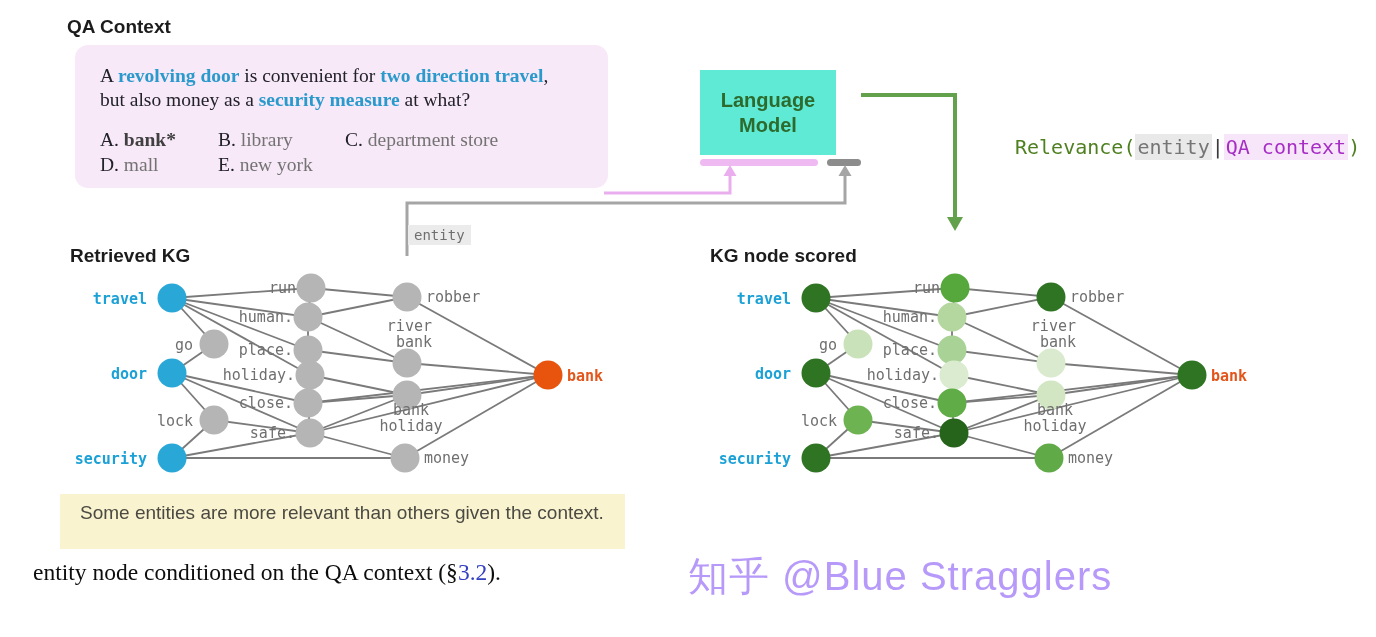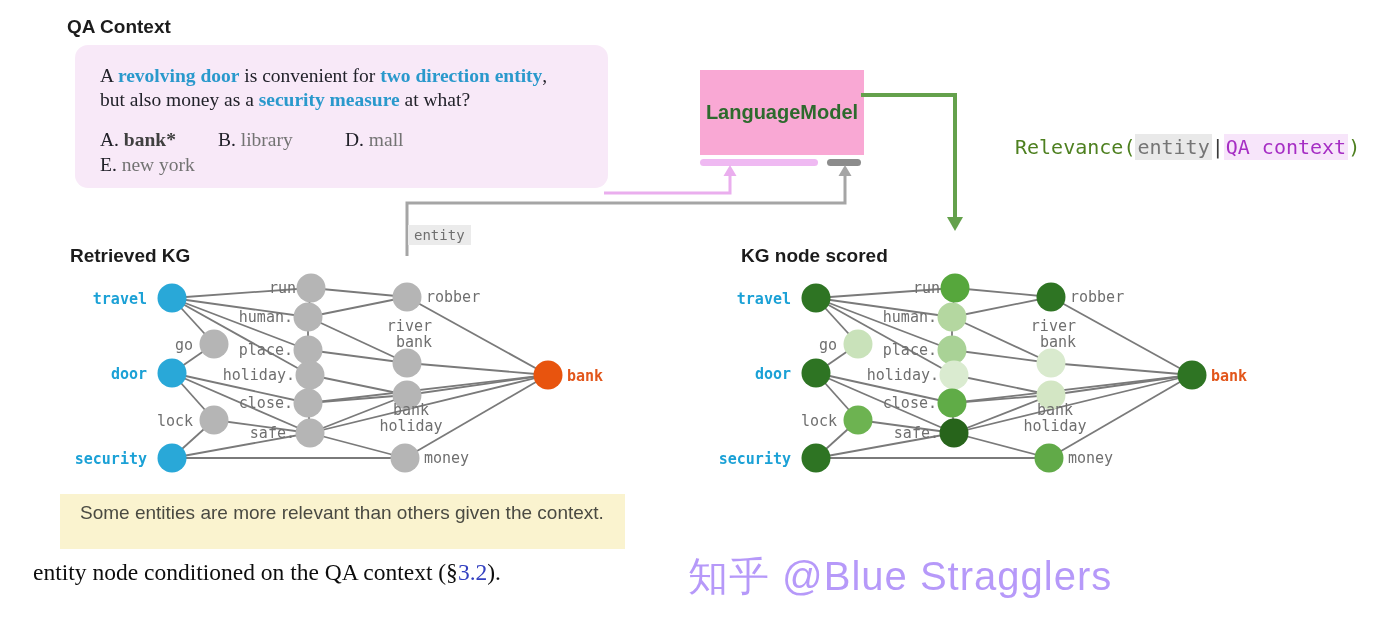--- a/index.html
+++ b/index.html
@@ -10,22 +10,22 @@
   
   #qa-box{left:75px;top:45px;width:533px;height:143px;background:#f8e9f8;border-radius:13px;}
   #qa-question{left:100px;top:64px;width:490px;font-family:"Liberation Serif",serif;
                font-size:19.5px;line-height:24px;color:#22222a;}
   .q-blue{color:#2a99cc;font-weight:bold;}
   #qa-answers{left:100px;top:128px;width:480px;display:grid;grid-template-columns:118px 127px auto;
               row-gap:1px;font-family:"Liberation Serif",serif;font-size:19.5px;line-height:24px;color:#22222a;}
   .ans-val{color:#737373;}
   .ans-val.bold{font-weight:bold;color:#404040;}
   
-  #lm-box{left:700px;top:70px;width:164px;height:85px;background:#f9a8d4;
-          display:flex;flex-direction:row;justify-content:center;align-items:center;}
+  #lm-box{left:700px;top:70px;width:136px;height:85px;background:#5eead4;
+          display:flex;flex-direction:column;justify-content:center;align-items:center;}
   #lm-box div{font-weight:bold;font-size:20px;line-height:25px;color:#2d6a2d;}
   .bar{position:absolute;height:7px;border-radius:4px;}
   #bar-pink{left:700px;top:159px;width:118px;background:#efb9f2;}
   #bar-gray{left:827px;top:159px;width:34px;background:#8c8c8c;}
   
   #formula{left:1015px;top:135px;font-family:"DejaVu Sans Mono",monospace;font-weight:normal;font-size:20px;
            white-space:nowrap;}
   .f-green{color:#4e8020;}
   .f-entity{color:#757575;background:#e9e9e9;padding:1px 2px;}
   .f-pipe{color:#3a3a3a;}
@@ -53,26 +53,27 @@
              white-space:nowrap;font-family:"Liberation Sans",sans-serif;}
 </style>
 </head>
 <body>
 
 <div id="stage">
 
   <div class="abs sec-title" style="left:67px;top:16px;">QA Context</div>
   <div class="abs" id="qa-box"></div>
   <div class="abs" id="qa-question">
-      <div><span>A </span><span class="q-blue">revolving door</span><span> is convenient for </span><span class="q-blue">two direction entity</span><span>,</span></div>
+      <div><span>A </span><span class="q-blue">revolving door</span><span> is convenient for </span><span class="q-blue">two direction travel</span><span>,</span></div>
       <div><span>but also money as a </span><span class="q-blue">security measure</span><span> at what?</span></div>
     </div>
   <div class="abs" id="qa-answers">
       <div><span>A. </span><span class="ans-val bold">bank*</span></div>
       <div><span>B. </span><span class="ans-val">library</span></div>
+      <div><span>C. </span><span class="ans-val">department store</span></div>
       <div><span>D. </span><span class="ans-val">mall</span></div>
       <div><span>E. </span><span class="ans-val">new york</span></div>
     </div>
 
   <div class="abs" id="lm-box">
       <div>Language</div>
       <div>Model</div>
     </div>
   <div class="bar" id="bar-pink"></div>
   <div class="bar" id="bar-gray"></div>
@@ -86,21 +87,21 @@
     <polygon points="947,217 963,217 955,231" fill="#64a14c"></polygon>
   </svg>
 
   <div class="abs" id="formula">
     <span class="f-green">Relevance</span><span class="f-green">(</span><span class="f-entity">entity</span><span class="f-pipe">|</span><span class="f-qac">QA context</span><span class="f-green">)</span>
   </div>
 
   <div class="abs" id="entity-tag">entity</div>
 
   <div class="abs sec-title" style="left:70px;top:245px;">Retrieved KG</div>
-  <div class="abs sec-title" style="left:710px;top:245px;margin-left:31px;">KG node scored</div>
+  <div class="abs sec-title" style="left:710px;top:245px;">KG node scored</div>
 
   <svg id="kg-left" class="kg-svg">
       <line x1="117" y1="30" x2="256" y2="20" stroke="#7a7a7a" stroke-width="1.8"></line>
       <line x1="117" y1="30" x2="253" y2="49" stroke="#7a7a7a" stroke-width="1.8"></line>
       <line x1="117" y1="30" x2="253" y2="82" stroke="#7a7a7a" stroke-width="1.8"></line>
       <line x1="117" y1="30" x2="255" y2="107" stroke="#7a7a7a" stroke-width="1.8"></line>
       <line x1="117" y1="30" x2="159" y2="76" stroke="#7a7a7a" stroke-width="1.8"></line>
       <line x1="159" y1="76" x2="117" y2="105" stroke="#7a7a7a" stroke-width="1.8"></line>
       <line x1="117" y1="105" x2="159" y2="152" stroke="#7a7a7a" stroke-width="1.8"></line>
       <line x1="117" y1="105" x2="253" y2="135" stroke="#7a7a7a" stroke-width="1.8"></line>

